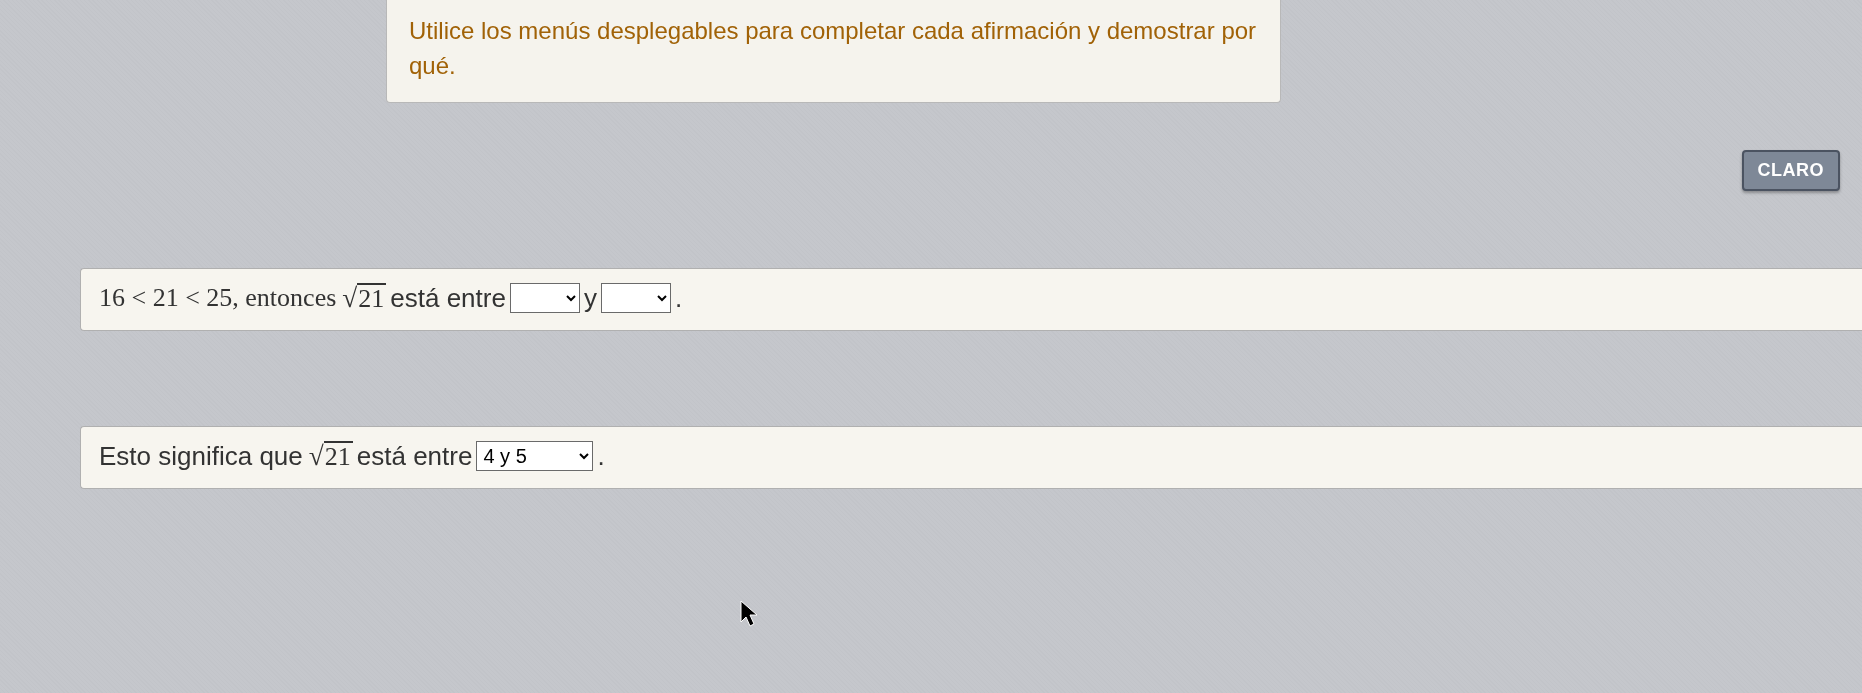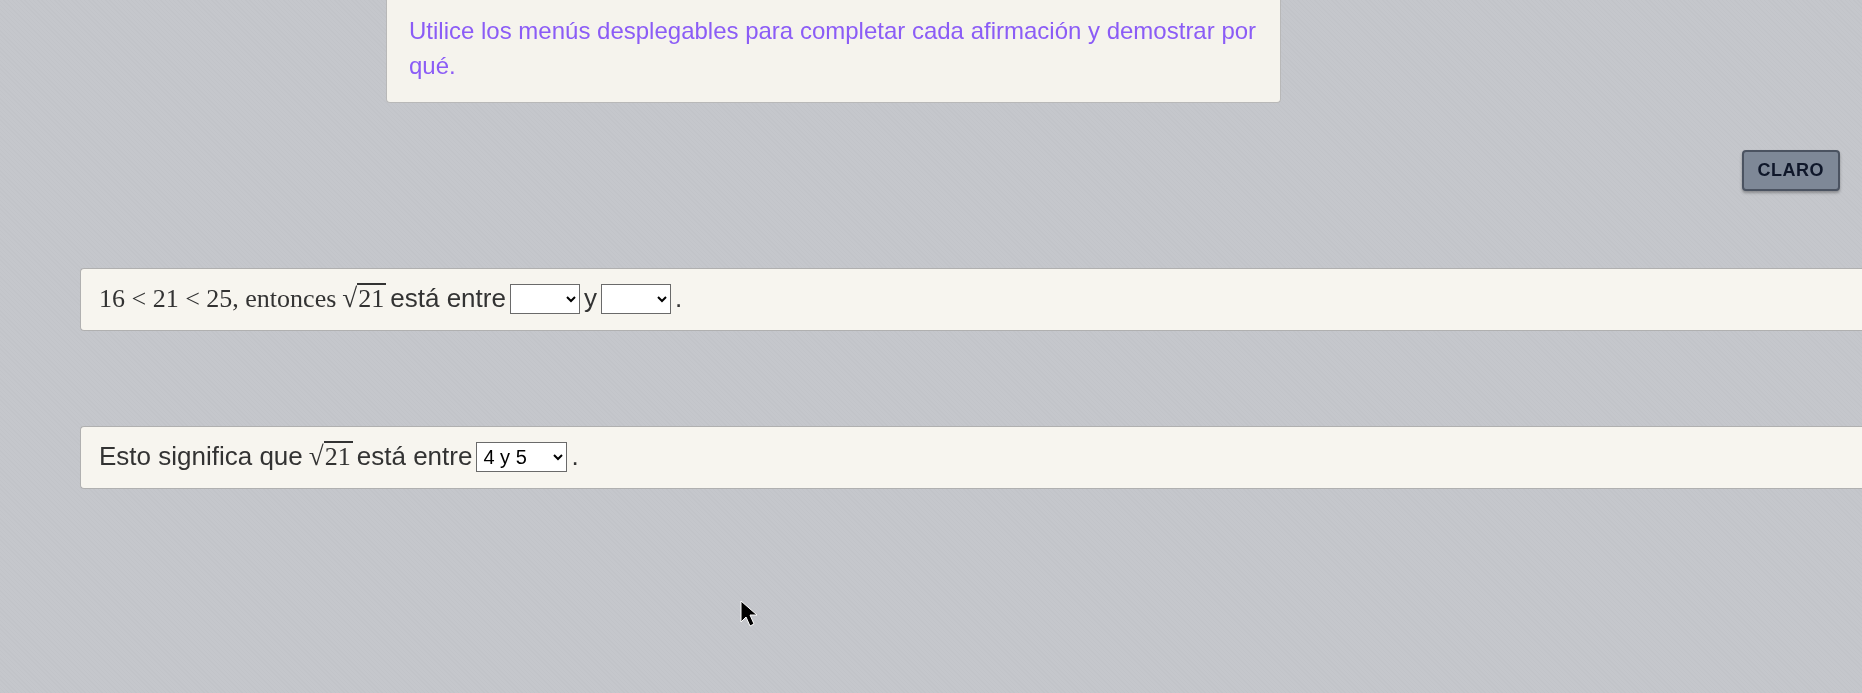--- a/index.html
+++ b/index.html
@@ -19,21 +19,21 @@
     .instruction-box {
       position: absolute;
       top: 0;
       left: 386px;
       width: 895px;
       background: #f5f3ed;
       border: 1px solid #b8b8b8;
       border-top: none;
       border-radius: 0 0 4px 4px;
       padding: 14px 22px 18px 22px;
-      color: #8b5cf6;
+      color: #a16207;
       font-size: 24px;
       line-height: 1.45;
     }
     .sqrt {
       display: inline-block;
       position: relative;
       padding-left: 2px;
     }
     .sqrt::before {
       content: "√";
@@ -47,58 +47,58 @@
     }
     .claro-btn {
       position: absolute;
       top: 150px;
       right: 22px;
       background: #7e8897;
       border: 2px solid #4b5361;
       border-radius: 4px;
       padding: 8px 14px;
       font-weight: bold;
-      color: #0f172a;
+      color: #ffffff;
       font-size: 18px;
       letter-spacing: 0.5px;
       cursor: pointer;
       box-shadow: 0 2px 3px rgba(0,0,0,0.3);
     }
     .statement {
       position: absolute;
       left: 80px;
       right: 0;
       background: #f7f5ef;
       border: 1px solid #b0b0b0;
       border-right: none;
       border-radius: 4px 0 0 4px;
       padding: 14px 18px 16px 18px;
       color: #333;
       font-size: 26px;
       display: flex;
-      align-items: center;
+      align-items: flex-start;
       flex-wrap: wrap;
       gap: 4px;
     }
     .statement-1 { top: 268px; }
     .statement-2 { top: 398px; margin-top: 28px; }
     .mathit { font-family: "Times New Roman", serif; }
     .seg { white-space: nowrap; }
     select.dropdown {
       font-size: 20px;
       font-family: inherit;
       background: #fff;
       border: 1px solid #6a6a6a;
       padding: 2px 2px;
       height: 30px;
       vertical-align: baseline;
       cursor: pointer;
     }
     .dropdown.empty { width: 70px; }
-    .dropdown.wide { width: 91px; }
+    .dropdown.wide { width: 117px; }
     .cursor-arrow {
       position: absolute;
       top: 600px;
       left: 740px;
       pointer-events: none;
     }
   </style>
 </head>
 <body>
 

